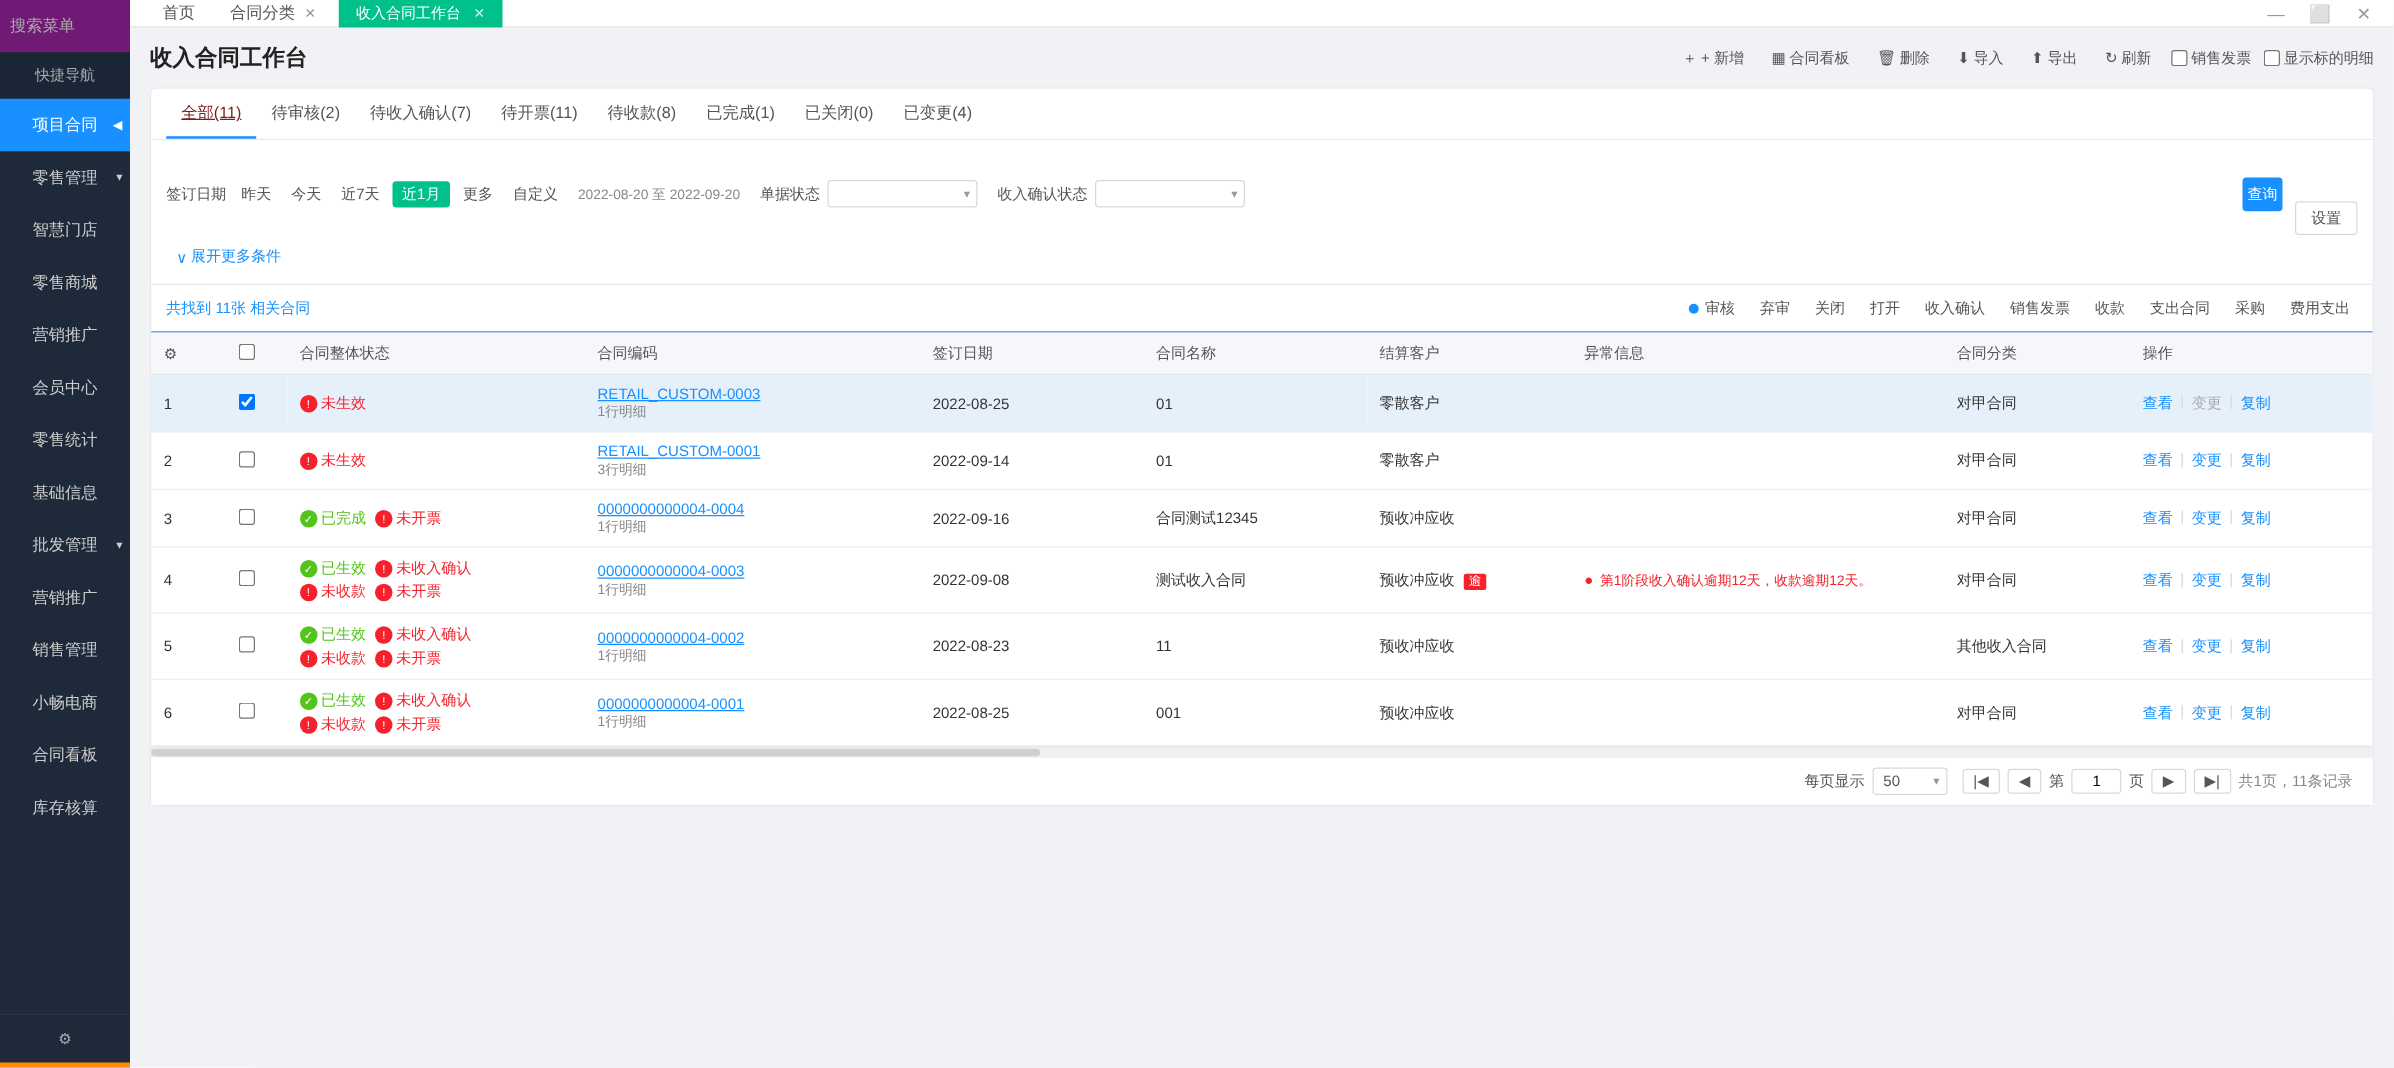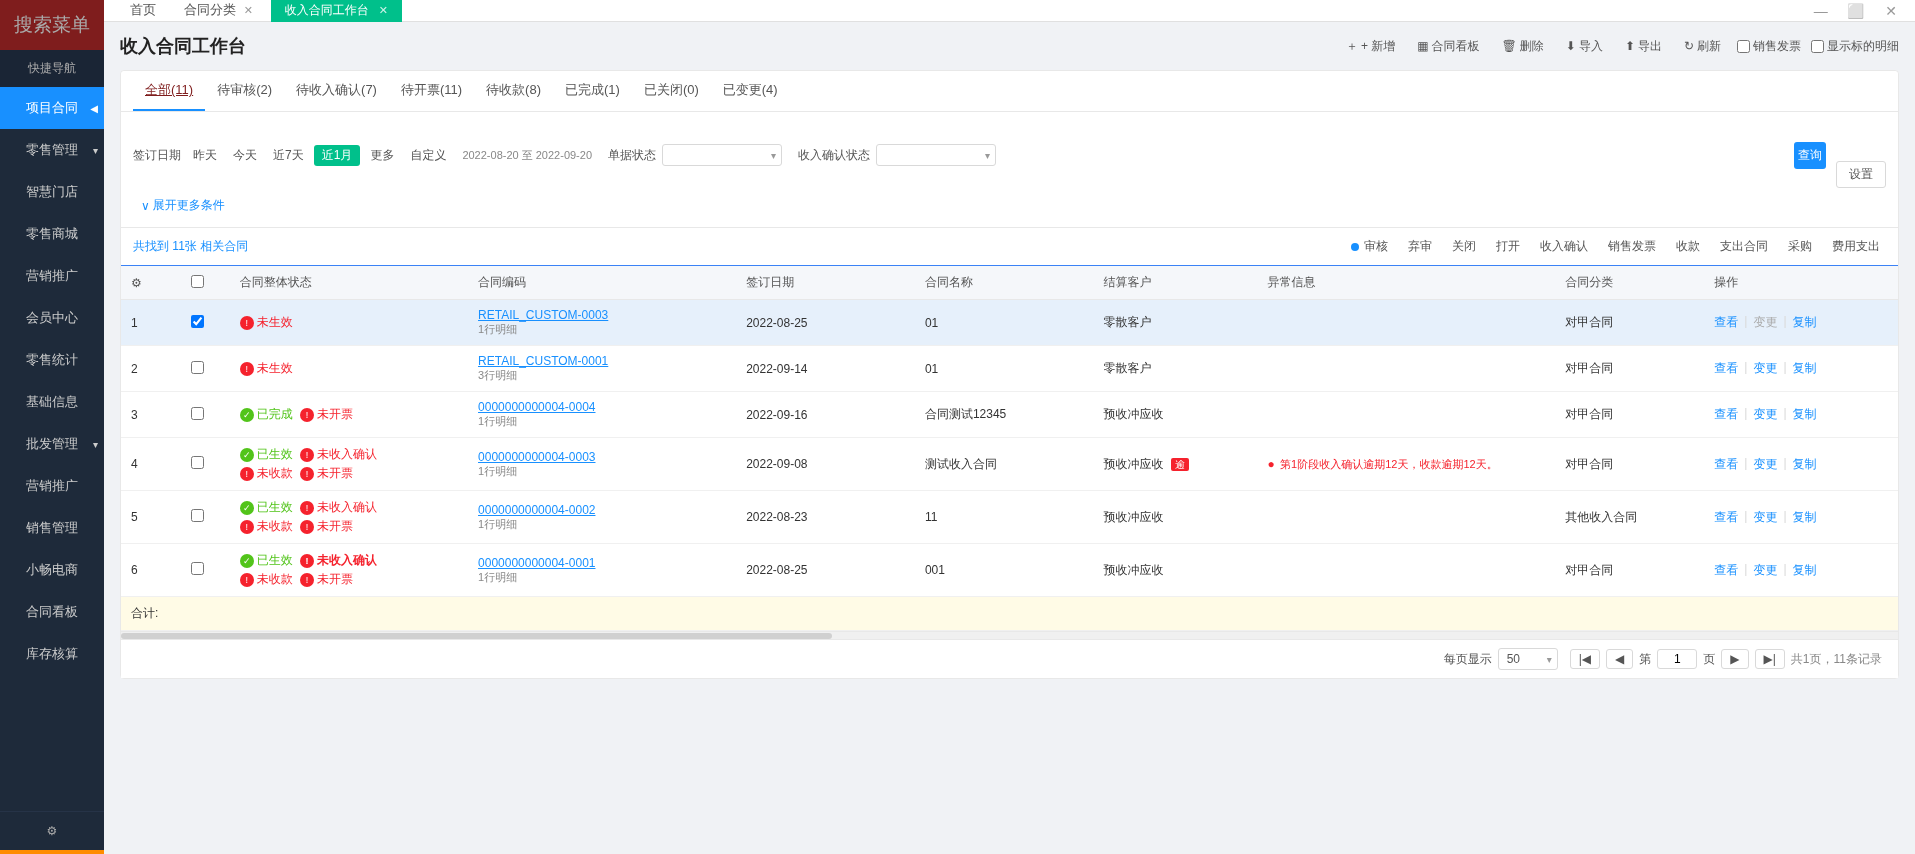--- a/index.html
+++ b/index.html
@@ -1,20 +1,20 @@
 <!DOCTYPE html>
 <html><head>
   <meta charset="utf-8">
   <style>
     * { box-sizing: border-box; margin: 0; padding: 0; }
     body { font-family: 'Microsoft YaHei', Arial, sans-serif; font-size: 12px; background: #f0f2f5; color: #333; height: 854px; overflow: hidden; display: flex; }
 
     
     .sidebar { width: 104px; background: #1e2a3a; color: #ccc; display: flex; flex-direction: column; height: 854px; flex-shrink: 0; }
-    .sidebar-search { padding: 12px 8px; background: #7f1d1d; color: #aaa; font-size: 19px; text-align: center; cursor: pointer; }
+    .sidebar-search { padding: 12px 8px; background: #701a75; color: #aaa; font-size: 13px; text-align: left; cursor: pointer; }
     .sidebar-nav-label { padding: 10px 8px; font-size: 12px; color: #aaa; background: #1a2535; text-align: center; cursor: pointer; }
     .sidebar-item { padding: 12px 8px; text-align: center; font-size: 13px; color: #ccc; cursor: pointer; position: relative; }
     .sidebar-item.active { background: #1890ff; color: #fff; }
     .sidebar-item.active::after { content: ''; position: absolute; right: 0; top: 0; bottom: 0; width: 3px; background: #1890ff; }
     .sidebar-item .arrow { position: absolute; right: 6px; top: 50%; transform: translateY(-50%); font-size: 10px; }
     .sidebar-bottom { margin-top: auto; padding: 12px 8px; text-align: center; color: #aaa; cursor: pointer; border-top: 1px solid #263347; }
     .sidebar-orange { height: 4px; background: #ff8c00; }
 
     
     .main { flex: 1; display: flex; flex-direction: column; height: 854px; overflow: hidden; }
@@ -516,21 +516,21 @@
             </tr>
 
             <tr>
               <td>6</td>
               <td><input type="checkbox" style=""></td>
               <td>
                 <div>
                   <span class="status-green">
                     <span class="badge-icon badge-green">✓</span>已生效
                   </span>
-                  <span class="status-red" style="margin-left:4px;font-weight:bold;">
+                  <span class="status-red" style="margin-left:4px;">
                     <span class="badge-icon">!</span>未收入确认
                   </span>
                 </div>
                 <div style="margin-top:2px;">
                   <span class="status-red">
                     <span class="badge-icon">!</span>未收款
                   </span>
                   <span class="status-red" style="margin-left:4px;">
                     <span class="badge-icon">!</span>未开票
                   </span>
@@ -549,23 +549,20 @@
                 <div class="row-actions">
                   <span class="row-action-link">查看</span>
                   <span class="row-action-sep">|</span>
                   <span class="row-action-link">变更</span>
                   <span class="row-action-sep">|</span>
                   <span class="row-action-link">复制</span>
                 </div>
               </td>
             </tr>
 
-            <tr class="total-row">
-              <td colspan="10">合计:</td>
-            </tr>
           </tbody>
         </table>
       </div>
 
       <div style="height:8px;background:#f0f0f0;border-top:1px solid #e8e8e8;position:relative;">
         <div style="position:absolute;left:0;top:1px;width:40%;height:6px;background:#d0d0d0;border-radius:3px;"></div>
       </div>
 
       <div class="table-footer">
         <div class="per-page">

